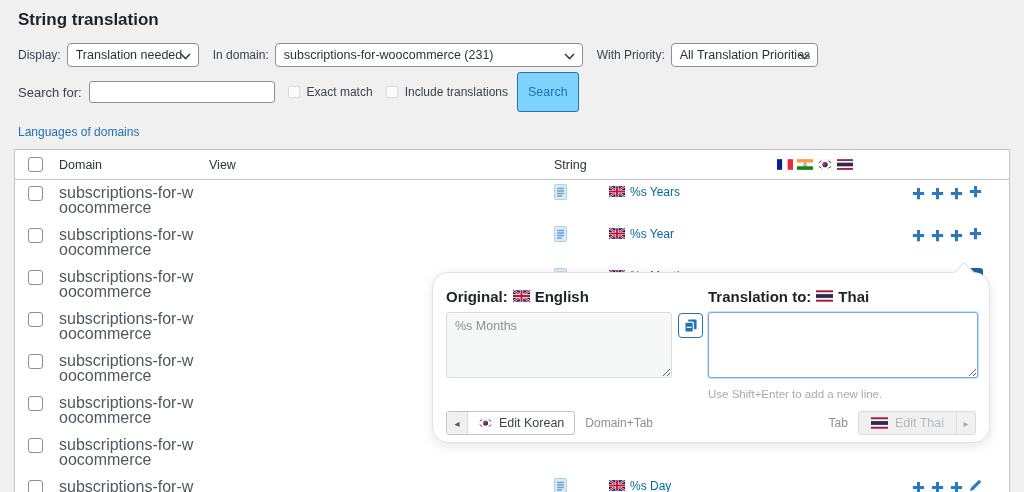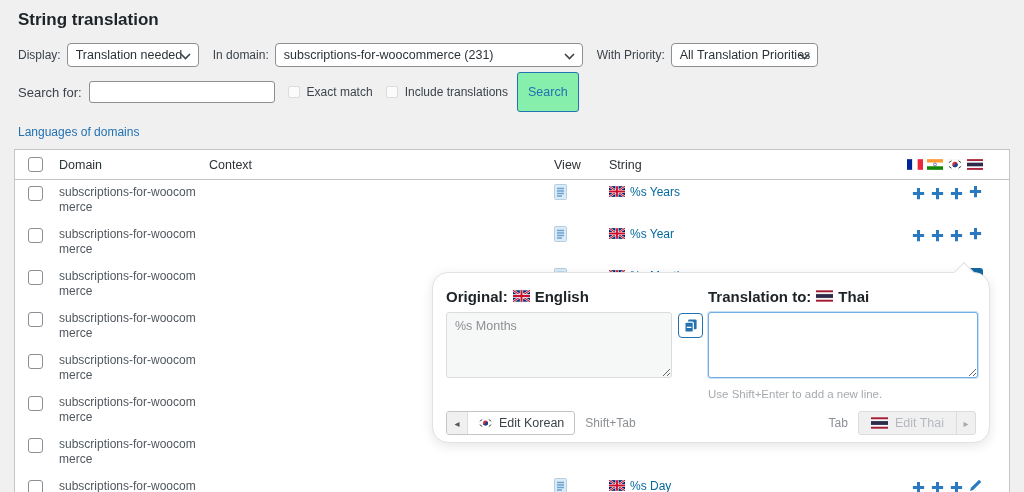--- a/index.html
+++ b/index.html
@@ -23,35 +23,35 @@
   .sel svg { position:absolute; right:7px; top:9px; }
   .sel-display { width:132px; }
   .sel-domain  { width:308px; }
   .sel-priority{ width:147px; }
   .ml8 { margin-left:8px; }
   .search-row { display:flex; align-items:center; gap:7px; padding-left:18px; margin-top:5px; }
   .text-input { width:186px; height:22px; border:1px solid #8c8f94; border-radius:3px; background:#fff; padding:0 6px; font-size:12.5px; }
   .mini-check { width:12px; height:12px; background:#fbfbfb; border:1px solid #dcdcde; border-radius:2px; display:inline-block; }
   .check-label { font-size:12px; }
   .search-btn {
-    height:40px; padding:10px 10px; margin-left:2px; background:#86efac; border:1px solid #2271b1;
+    height:40px; padding:10px 10px; margin-left:2px; background:#7dd3fc; border:1px solid #2271b1;
     border-radius:3px; color:#2271b1; font-size:12.5px; cursor:pointer; font-family:inherit;
   }
   .lang-link-row { padding-left:18px; margin-top:12px; }
   .lang-link { color:#2271b1; font-size:12px; cursor:pointer; }
 
   
   .table-wrap { margin:10px 14px 0 14px; background:#fff; border:1px solid #c3c4c7; }
   .tgrid { display:grid; grid-template-columns:44px 150px 345px 55px 1fr 130px; align-items:start; }
   .thead { height:30px; border-bottom:1px solid #c3c4c7; align-items:center; }
   .thead .hcell { font-size:12.5px; color:#2c3338; }
   .cb { width:15px; height:15px; background:#fff; border:1px solid #8c8f94; border-radius:3px; margin-left:13px; display:inline-block; cursor:pointer; }
   .trow { height:42px; }
   .trow .cb { margin-top:6px; }
-  .cell-domain { font-size:12px; color:#50575e; line-height:15px; padding-top:5px; width:140px; word-break:break-all; }
+  .cell-domain { font-size:16px; color:#50575e; line-height:15px; padding-top:5px; width:140px; word-break:break-all; }
   .cell-view { padding-top:4px; }
   .cell-string { padding-top:5px; display:flex; align-items:flex-start; gap:5px; font-size:12px; color:#0369a1; }
   .cell-string svg { margin-top:1px; }
   .cell-actions { display:flex; justify-content:flex-end; align-items:center; gap:4px; padding:4px 26px 0 0; }
   .hflags { display:flex; justify-content:flex-end; gap:4px; padding-right:26px; }
   .act-plus, .act-pencil, .doc-icon { cursor:pointer; display:inline-flex; }
   .plus-active { width:18px; height:18px; background:#1566a0; border-radius:3px; display:none; align-items:center; justify-content:center; cursor:pointer; }
   .last-slot > * { display:none; }
   .trow[data-last="plus"] .last-plus { display:inline-flex; }
   .trow[data-last="plus-active"] .plus-active { display:inline-flex; }
@@ -129,21 +129,20 @@
 </div>
 
 <div class="lang-link-row">
   <span class="lang-link">Languages of domains</span>
 </div>
 
 <div class="table-wrap">
   <div class="tgrid thead">
     <span class="cb"></span>
     <span class="hcell">Domain</span>
-    <span class="hcell">Context</span>
     <span class="hcell">View</span>
     <span class="hcell">String</span>
     <span class="hflags">
       <svg class="flag" width="16" height="11" viewBox="0 0 60 40">
           <rect width="20" height="40" fill="#002395"></rect>
           <rect x="20" width="20" height="40" fill="#fff"></rect>
           <rect x="40" width="20" height="40" fill="#ED2939"></rect>
         </svg>
       <svg class="flag" width="16" height="11" viewBox="0 0 60 40">
           <rect width="60" height="13.3" fill="#FF9933"></rect>
@@ -602,21 +601,21 @@
               <rect width="60" height="40" fill="#fff" stroke="#e0e0e0"></rect>
               <circle cx="30" cy="20" r="10" fill="#CD2E3A"></circle>
               <path d="M20 20a10 10 0 0 0 20 0 5 5 0 0 0-10 0 5 5 0 0 1-10 0z" fill="#0047A0"></path>
               <g stroke="#111" stroke-width="3">
                 <path d="M7 13l10-7M43 6l10 7M7 27l10 7M43 34l10-7"></path>
               </g>
             </svg>
           <span>Edit Korean</span>
         </span>
       </span>
-      <span class="shortcut">Shift+Tab</span>
+      <span class="shortcut">Domain+Tab</span>
     </div>
     <div class="ed-right">
       <span class="shortcut">Tab</span>
       <span class="btn-disabled">
         <span class="dmain">
           <svg class="flag" width="17" height="12" viewBox="0 0 60 40">
               <rect width="60" height="40" fill="#A51931"></rect>
               <rect y="6.7" width="60" height="26.6" fill="#F4F5F8"></rect>
               <rect y="13.3" width="60" height="13.4" fill="#2D2A4A"></rect>
             </svg>

